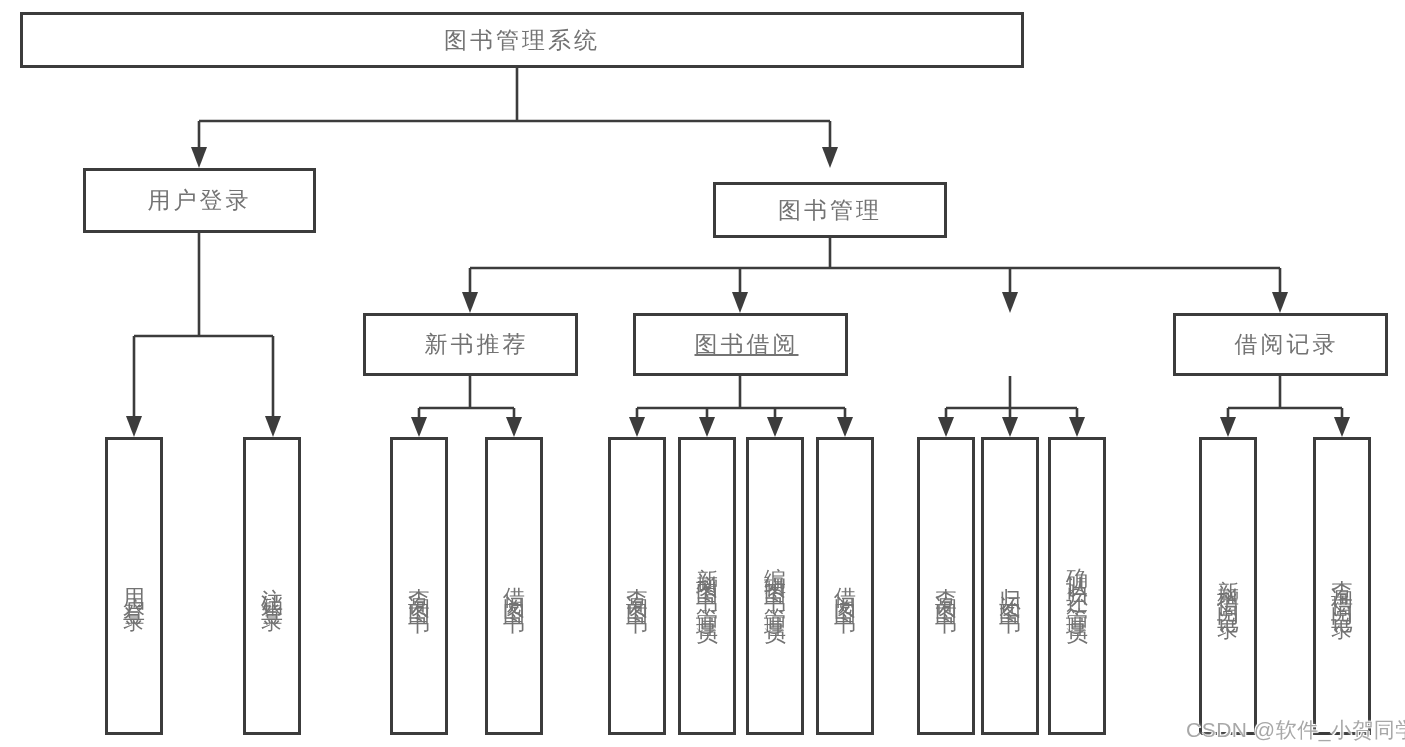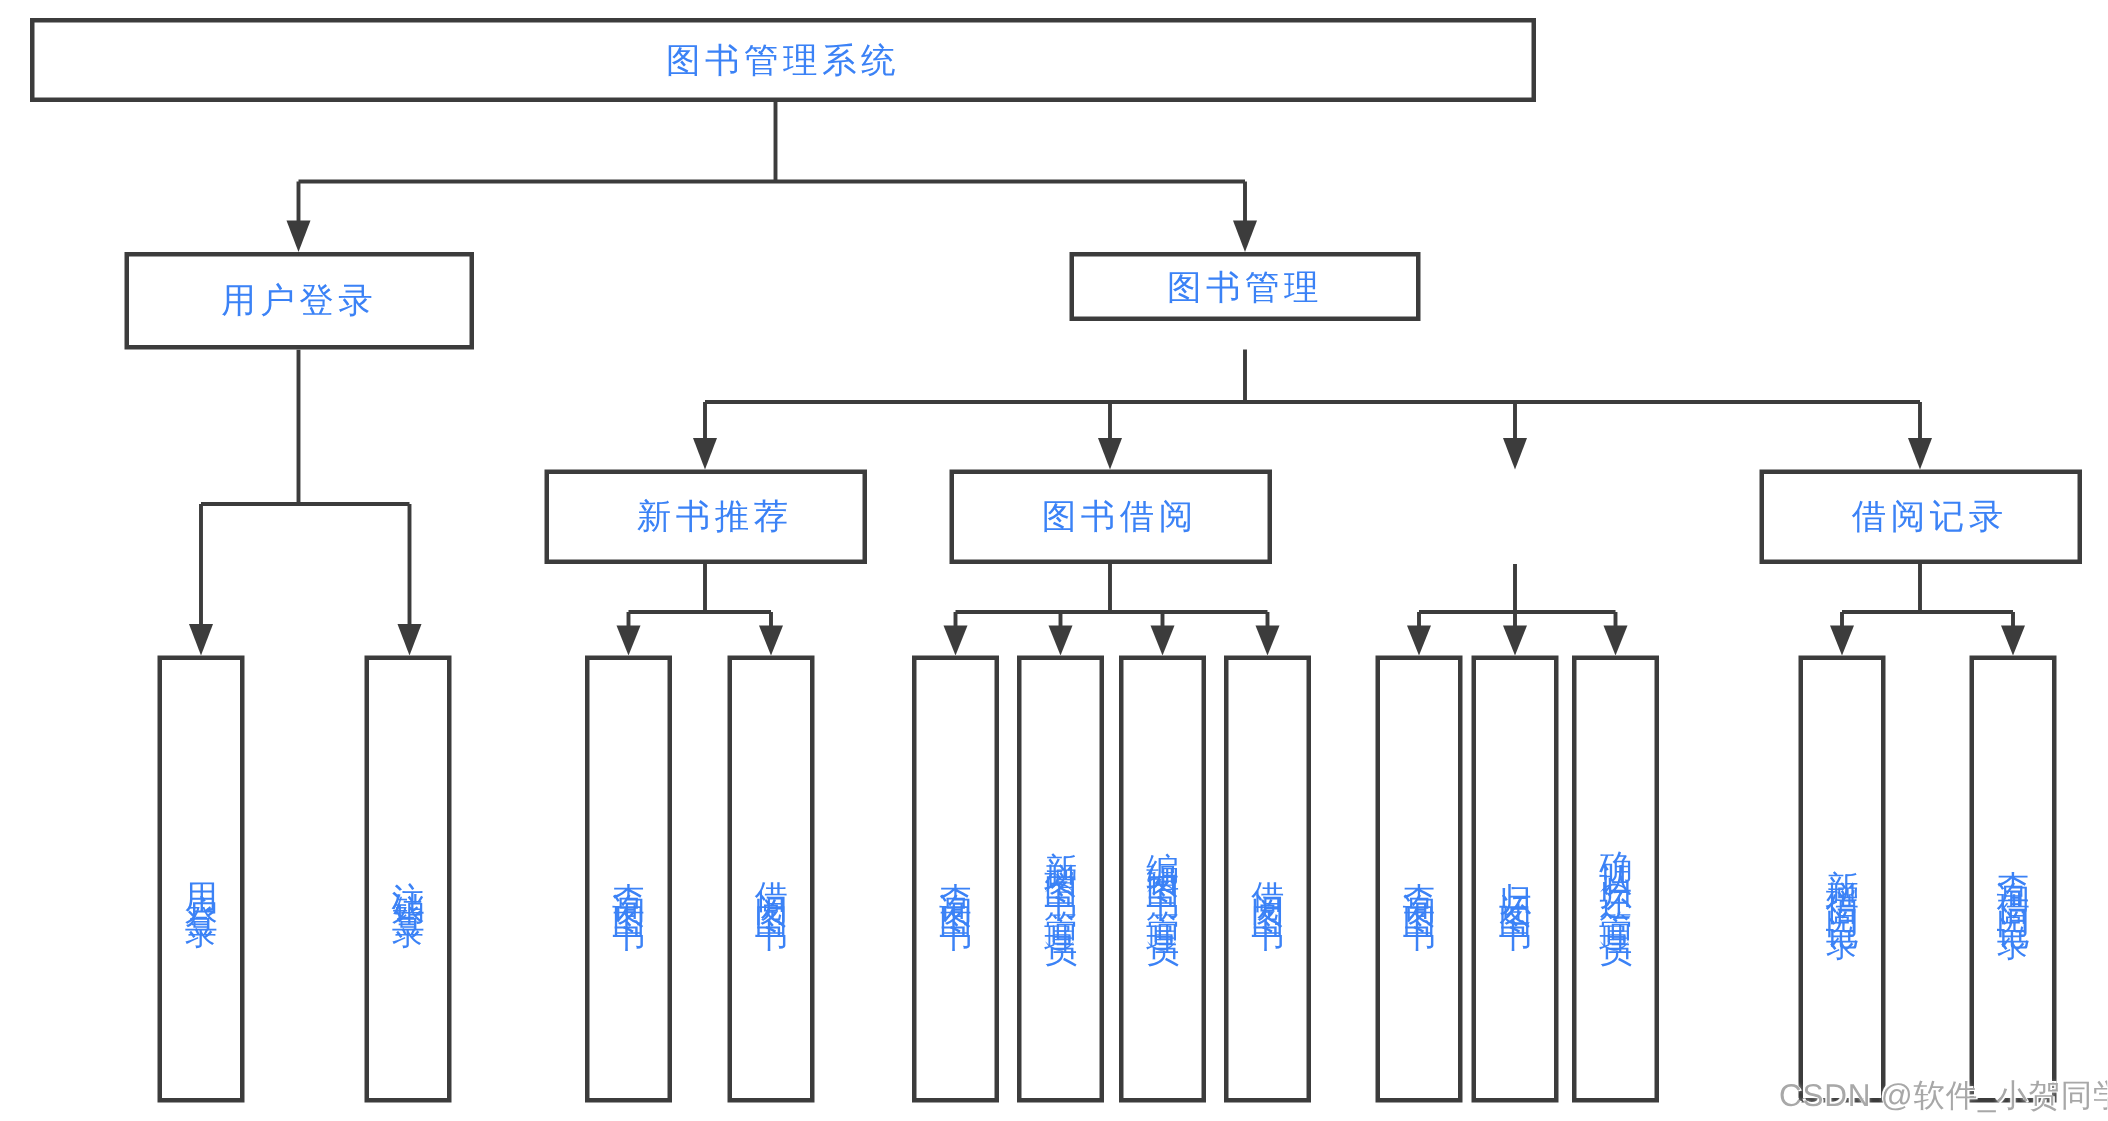--- a/index.html
+++ b/index.html
@@ -18,42 +18,42 @@
     pointer-events: none;
   }
   .box {
     position: absolute;
     background: #ffffff;
     border: 3px solid #3c3c3c;
     box-sizing: border-box;
     display: flex;
     align-items: center;
     justify-content: center;
-    color: #3b82f6;
+    color: #737373;
     z-index: 1;
     text-align: center;
   }
   .h { font-size: 23px; letter-spacing: 3px; white-space: nowrap; }
   .v span {
     writing-mode: vertical-lr;
     text-orientation: mixed;
     font-size: 22px;
     letter-spacing: 8px;
     line-height: 1.1;
     white-space: nowrap;
   }
   
   .n-root            { left: 20px;  top: 12px;  width: 1004px; height: 56px; }
   
   .n-user-login      { left: 83px;  top: 168px; width: 233px;  height: 65px; }
-  .n-book-mgmt       { left: 713px; top: 168px; width: 234px;  height: 46px; }
+  .n-book-mgmt       { left: 713px; top: 182px; width: 234px;  height: 56px; }
   
   .lvl3              { top: 313px;  height: 63px; width: 215px; padding-left: 12px; }
   .n-new-book-rec    { left: 363px; }
-  .n-book-borrow     { left: 633px; }
+  .n-book-borrow     { left: 633px; text-decoration: underline; }
   .n-current-borrow  { left: 903px; }
   .n-borrow-record   { left: 1173px; }
   
   .leaf              { top: 437px;  height: 298px; width: 58px; }
   .n-leaf-user-login           { left: 105px; }
   .n-leaf-logout               { left: 243px; }
   .n-leaf-query-book-rec       { left: 390px; }
   .n-leaf-borrow-book-rec      { left: 485px; }
   .n-leaf-query-book-borrow    { left: 608px; }
   .n-leaf-add-book-admin       { left: 678px; }

